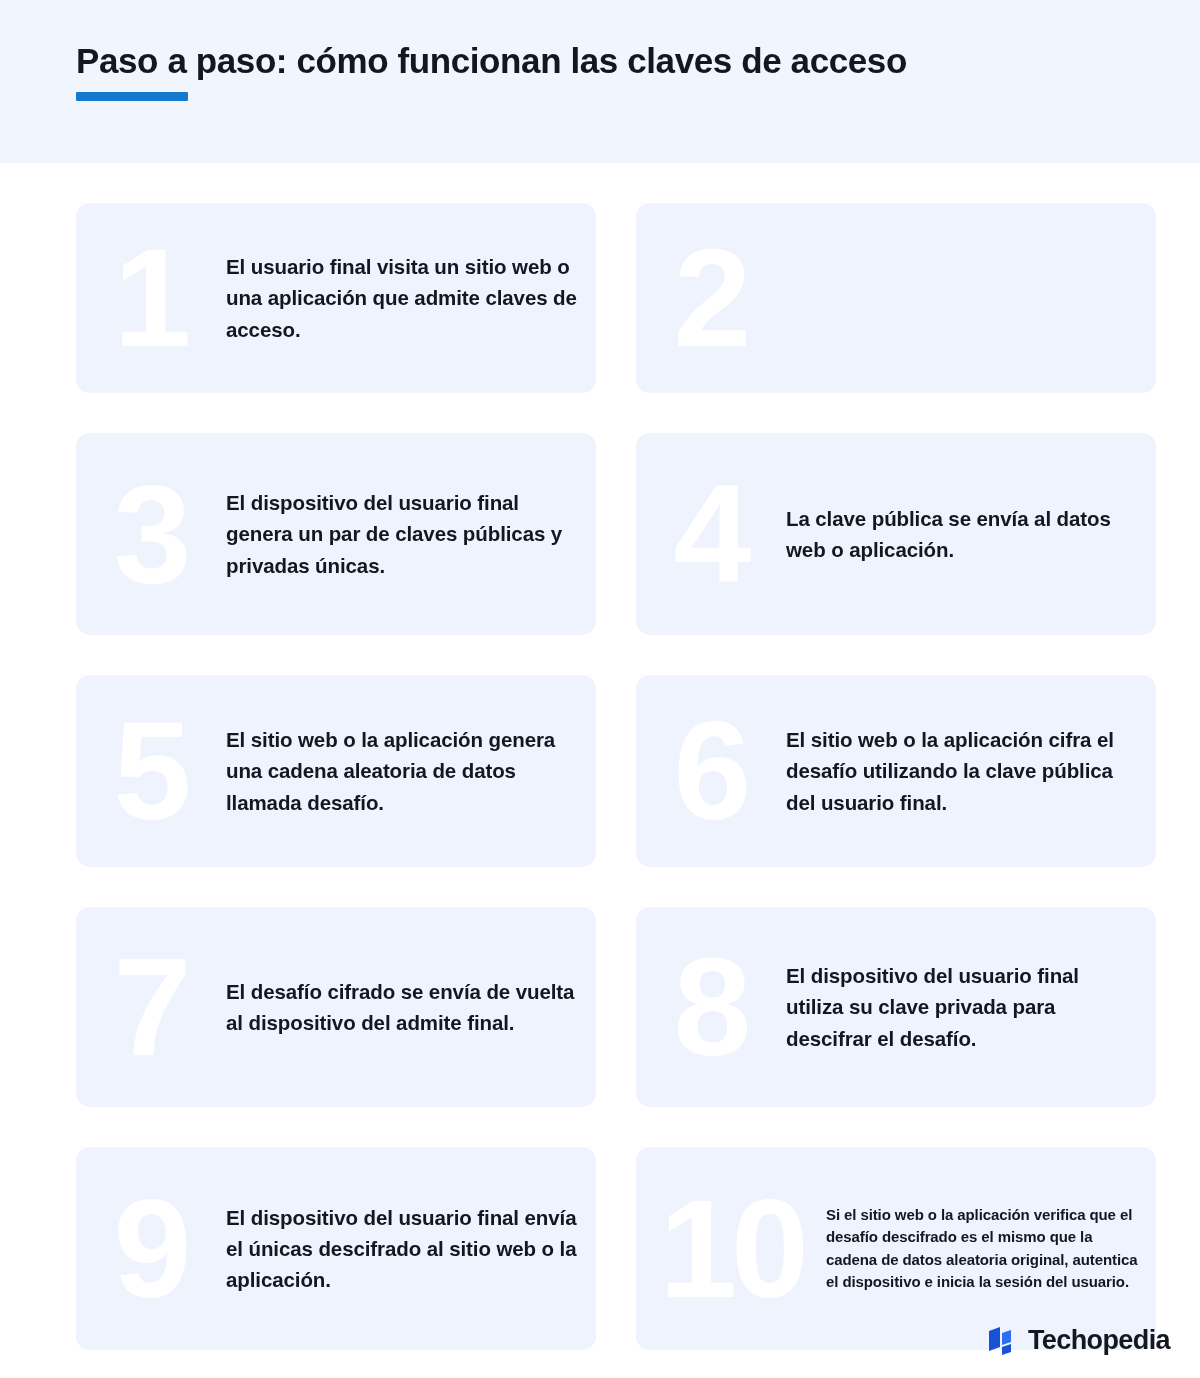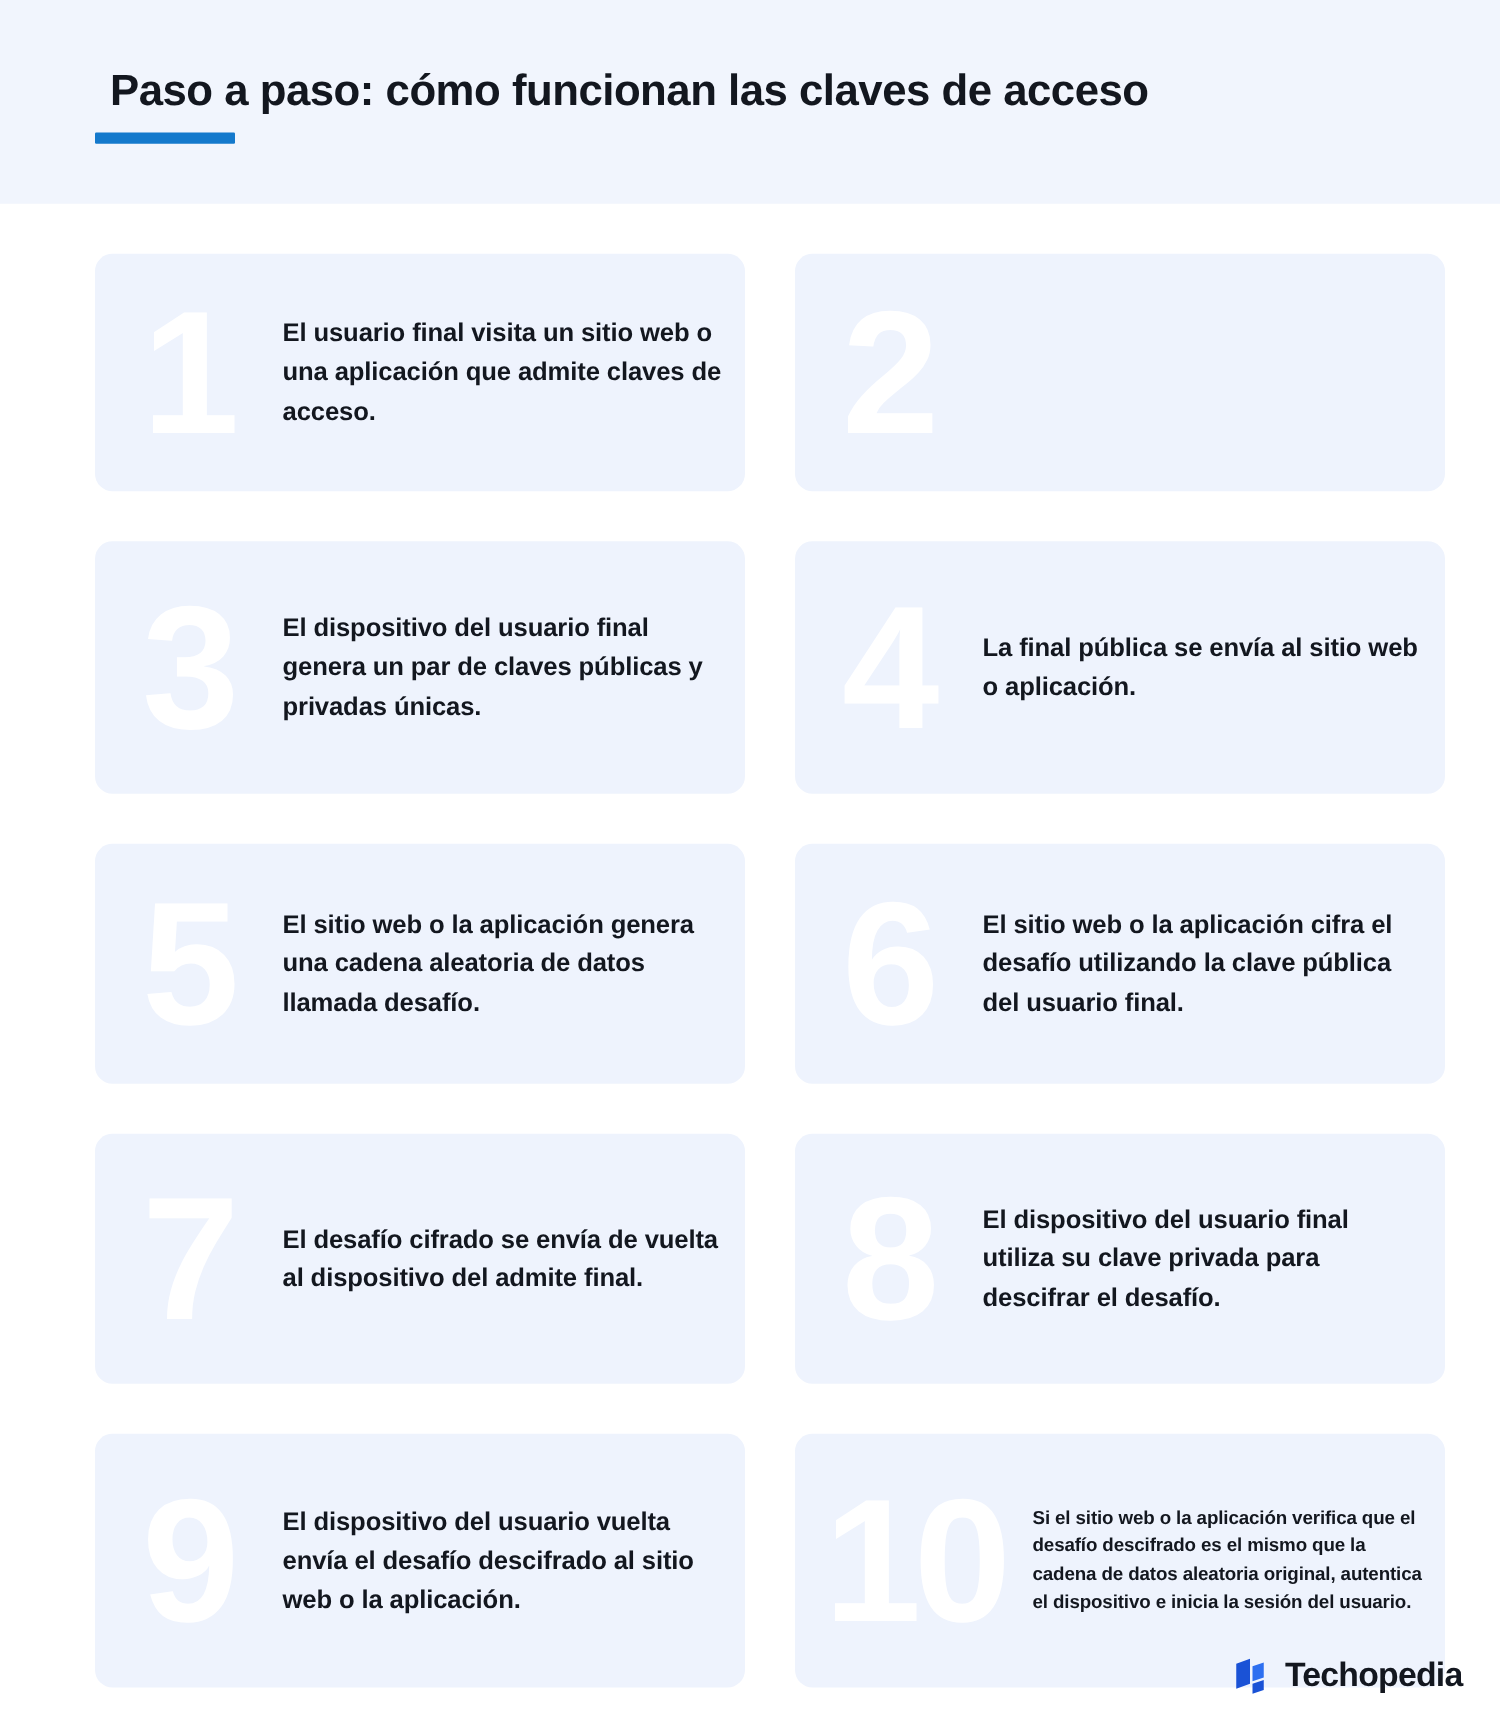--- a/index.html
+++ b/index.html
@@ -28,21 +28,21 @@
     left: 76px;
     top: 40px;
   }
   .header-title {
     font-size: 35px;
     font-weight: bold;
     color: #13171f;
     letter-spacing: -0.4px;
     line-height: 1.2;
     white-space: nowrap;
-    margin: 12px;
+    margin: 0;
   }
   .header-rule {
     margin-top: 10px;
     width: 112px;
     height: 9px;
     background: #1479cc;
     border-radius: 1px;
   }
 
   
@@ -143,21 +143,21 @@
     <div class="card-num">2</div>
   </div>
 
   <div class="card row2">
     <div class="card-num">3</div>
     <div class="card-text">El dispositivo del usuario final genera un par de claves públicas y privadas únicas.</div>
   </div>
 
   <div class="card row2">
     <div class="card-num">4</div>
-    <div class="card-text">La final pública se envía al sitio web o aplicación.</div>
+    <div class="card-text">La clave pública se envía al datos web o aplicación.</div>
   </div>
 
   <div class="card row3">
     <div class="card-num">5</div>
     <div class="card-text">El sitio web o la aplicación genera una cadena aleatoria de datos llamada desafío.</div>
   </div>
 
   <div class="card row3">
     <div class="card-num">6</div>
     <div class="card-text">El sitio web o la aplicación cifra el desafío utilizando la clave pública del usuario final.</div>
@@ -168,21 +168,21 @@
     <div class="card-text">El desafío cifrado se envía de vuelta al dispositivo del admite final.</div>
   </div>
 
   <div class="card row4">
     <div class="card-num">8</div>
     <div class="card-text">El dispositivo del usuario final utiliza su clave privada para descifrar el desafío.</div>
   </div>
 
   <div class="card row5">
     <div class="card-num">9</div>
-    <div class="card-text">El dispositivo del usuario vuelta envía el desafío descifrado al sitio web o la aplicación.</div>
+    <div class="card-text">El dispositivo del usuario final envía el únicas descifrado al sitio web o la aplicación.</div>
   </div>
 
   <div class="card row5 wide-num">
     <div class="card-num">10</div>
     <div class="card-text small">Si el sitio web o la aplicación verifica que el desafío descifrado es el mismo que la cadena de datos aleatoria original, autentica el dispositivo e inicia la sesión del usuario.</div>
   </div>
 
 </div>
 
 <div class="footer">

